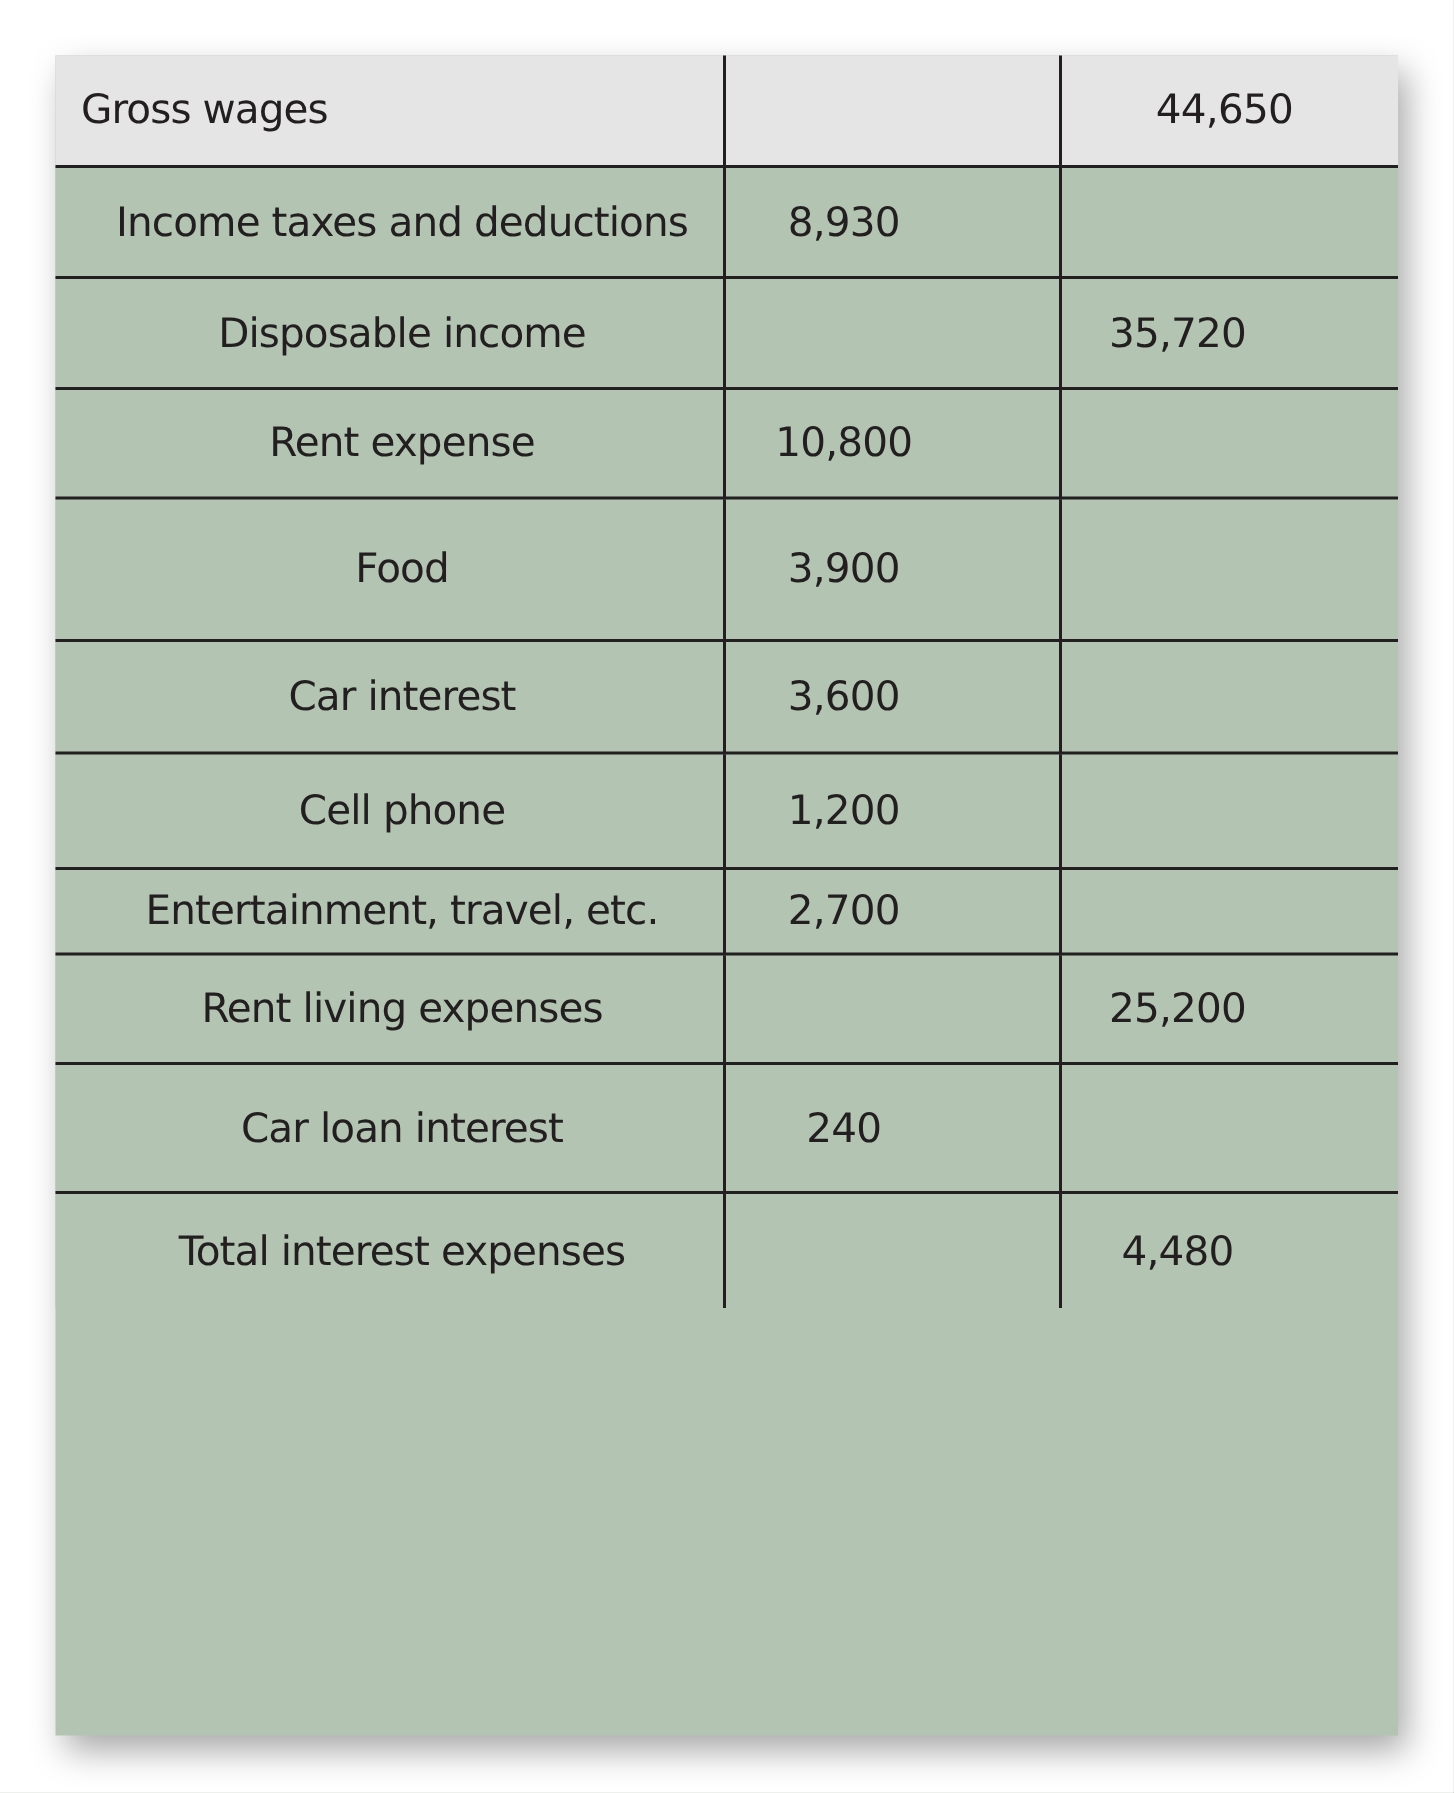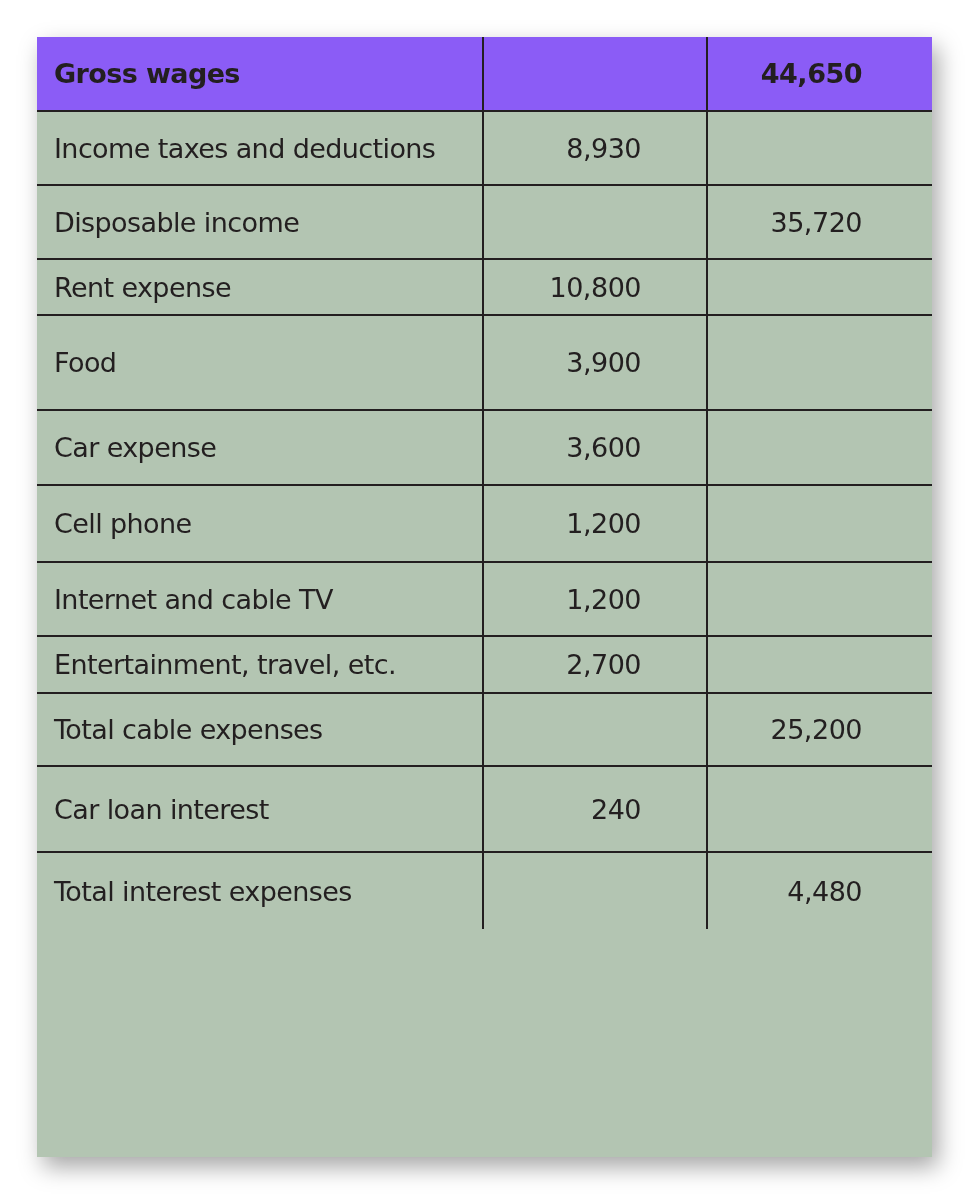--- a/index.html
+++ b/index.html
@@ -21,22 +21,22 @@
     border-top: 2.5px solid #231f20; border-bottom: 2.5px solid #231f20;
     padding: 0; vertical-align: middle; white-space: nowrap;
   }
   tr td:first-child { border-left: none; padding-left: 17px; letter-spacing: -0.6px; }
   tr td:last-child { border-right: none; }
   tr:first-child td { border-top: none; }
   tr:last-child td { border-bottom: none; }
   td.num { text-align: right; letter-spacing: -0.5px; }
   td.c2 { padding-right: 65px; }
   td.c3 { padding-right: 70px; margin-top: 36px; }
-  tr.header td { background: #8b5cf6; font-weight: bold; }
-  tr.body td { background: #b3c5b2; }
+  tr.header td { background: #e5e5e5; font-weight: normal; }
+  tr.body td { background: #b3c5b2; text-align: center; }
 </style>
 </head>
 <body>
 
 <div class="table-wrap">
   <table>
     <colgroup>
         <col class="c1">
         <col class="c2">
         <col class="c3">
@@ -50,52 +50,47 @@
       <tr class="body" style="height:74px">
         <td>Income taxes and deductions</td>
         <td class="num c2">8,930</td>
         <td class="num c3"></td>
       </tr>
       <tr class="body" style="height:74px">
         <td>Disposable income</td>
         <td class="num c2"></td>
         <td class="num c3">35,720</td>
       </tr>
-      <tr class="body" style="height:56px">
+      <tr class="body" style="height:73px">
         <td>Rent expense</td>
         <td class="num c2">10,800</td>
         <td class="num c3"></td>
       </tr>
       <tr class="body" style="height:95px">
         <td>Food</td>
         <td class="num c2">3,900</td>
         <td class="num c3"></td>
       </tr>
       <tr class="body" style="height:75px">
-        <td>Car expense</td>
+        <td>Car interest</td>
         <td class="num c2">3,600</td>
         <td class="num c3"></td>
       </tr>
       <tr class="body" style="height:77px">
         <td>Cell phone</td>
-        <td class="num c2">1,200</td>
-        <td class="num c3"></td>
-      </tr>
-      <tr class="body" style="height:74px">
-        <td>Internet and cable TV</td>
         <td class="num c2">1,200</td>
         <td class="num c3"></td>
       </tr>
       <tr class="body" style="height:57px">
         <td>Entertainment, travel, etc.</td>
         <td class="num c2">2,700</td>
         <td class="num c3"></td>
       </tr>
       <tr class="body" style="height:73px">
-        <td>Total cable expenses</td>
+        <td>Rent living expenses</td>
         <td class="num c2"></td>
         <td class="num c3">25,200</td>
       </tr>
       <tr class="body" style="height:86px">
         <td>Car loan interest</td>
         <td class="num c2">240</td>
         <td class="num c3"></td>
       </tr>
       <tr class="body" style="height:77px">
         <td>Total interest expenses</td>

